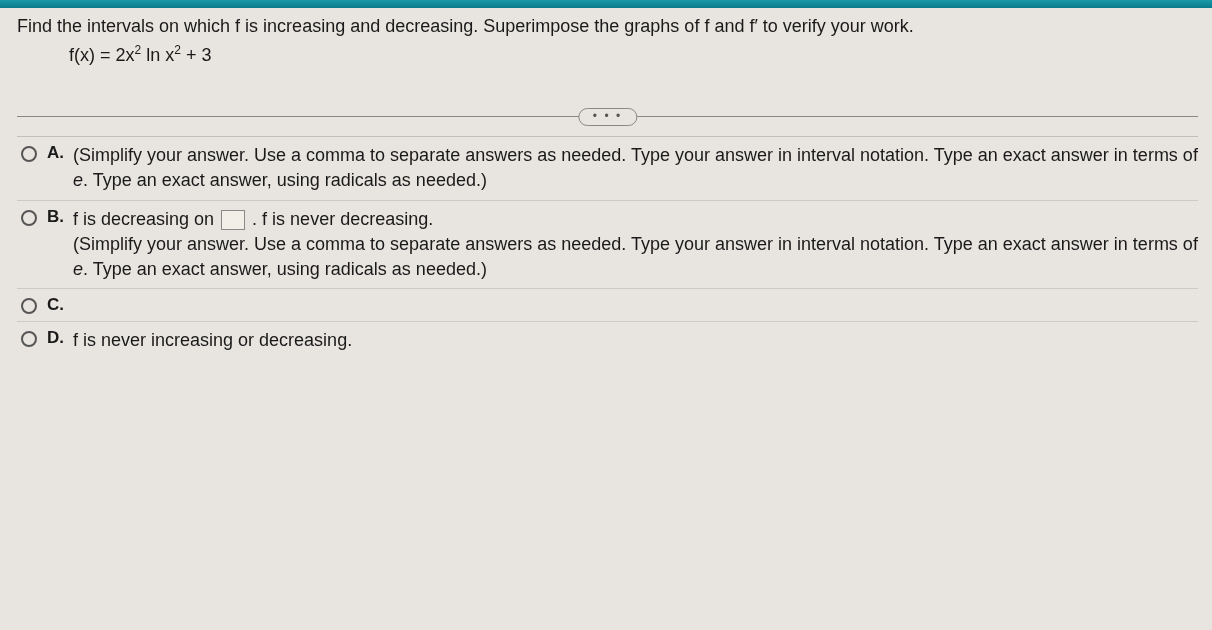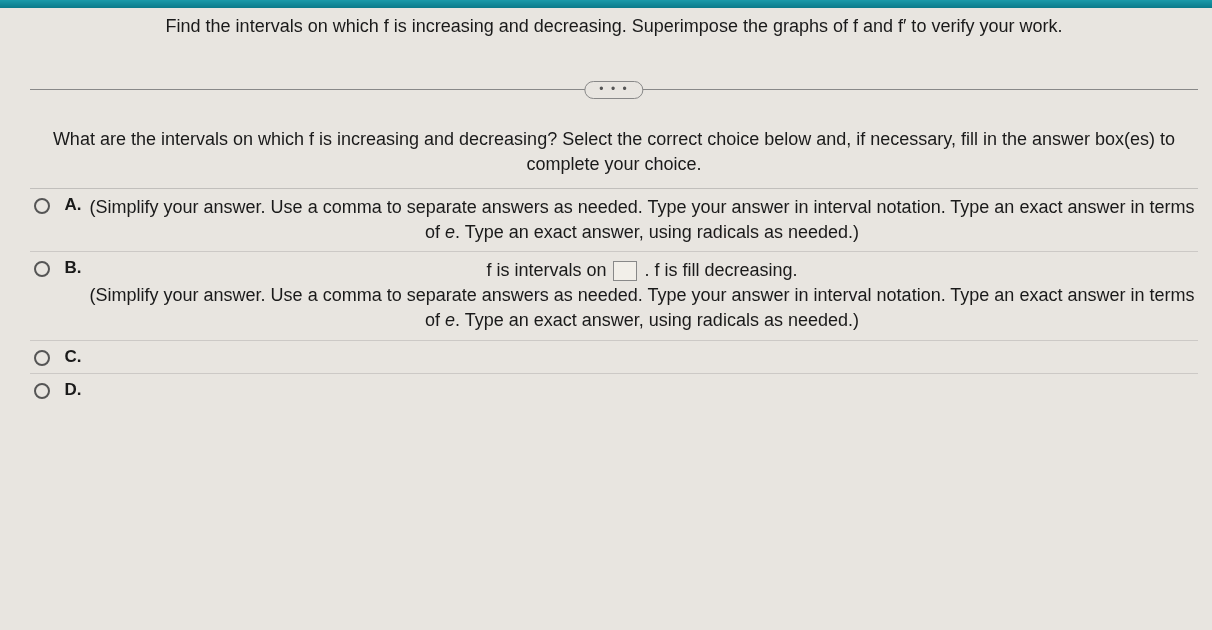--- a/index.html
+++ b/index.html
@@ -11,22 +11,21 @@
   color: #1a1a1a;
   position: relative;
   overflow: hidden;
 }
 .top-bar {
   width: 100%;
   height: 8px;
   background: linear-gradient(to bottom, #1a9aaa, #0a7a8a);
 }
 .page {
-  padding: 6px 14px 0 30px;
-  text-align: center;
+  padding: 6px 14px 0 17px;
 }
 .question-header {
   font-size: 18px;
   line-height: 1.4;
 }
 .func-line {
   font-size: 18px;
   padding: 4px 0 0 52px;
 }
 sup { font-size: 12px; vertical-align: super; }
@@ -110,61 +109,66 @@
 .ital { font-style: italic; }
 </style>
 </head>
 <body>
 
 <div class="top-bar"></div>
 
 <div class="page">
 
   <div class="question-header">Find the intervals on which f is increasing and decreasing. Superimpose the graphs of f and f′ to verify your work.</div>
+  <div class="func-line">
+    <span>f(x) = 2x</span><sup>2</sup><span> ln x</span><sup>2</sup><span> + 3</span>
+  </div>
 
   <div class="divider-row">
     <div class="hr"></div>
     <div class="ellipsis-pill">• • •</div>
   </div>
 
-  <div class="prompt">What are the intervals on which f is increasing and decreasing? Select the correct choice below and, if necessary, fill in the answer box(es) to complete your choice.</div>
 
   <div class="choices">
 
     <div class="choice">
       <div class="radio"></div>
       <div class="letter">A.</div>
       <div class="choice-body">
         <span class="hint">
           (Simplify your answer. Use a comma to separate answers as needed. Type your answer in interval notation. Type an exact answer in terms of <span class="ital">e</span>. Type an exact answer, using radicals as needed.)
         </span>
       </div>
     </div>
 
     <div class="choice">
       <div class="radio"></div>
       <div class="letter">B.</div>
       <div class="choice-body">
         <span class="choice-line">
-          <span>f is intervals on </span>
+          <span>f is decreasing on </span>
           <span class="input-box"></span>
-          <span>. f is fill decreasing.</span>
+          <span>. f is never decreasing.</span>
         </span>
         <span class="hint">
           (Simplify your answer. Use a comma to separate answers as needed. Type your answer in interval notation. Type an exact answer in terms of <span class="ital">e</span>. Type an exact answer, using radicals as needed.)
         </span>
       </div>
     </div>
 
     <div class="choice">
       <div class="radio"></div>
       <div class="letter">C.</div>
       <div class="choice-body">
       </div>
     </div>
 
     <div class="choice">
       <div class="radio"></div>
       <div class="letter">D.</div>
+      <div class="choice-body">
+        <span>f is never increasing or decreasing.</span>
+      </div>
     </div>
 
   </div>
 </div>
 
 </body></html>

